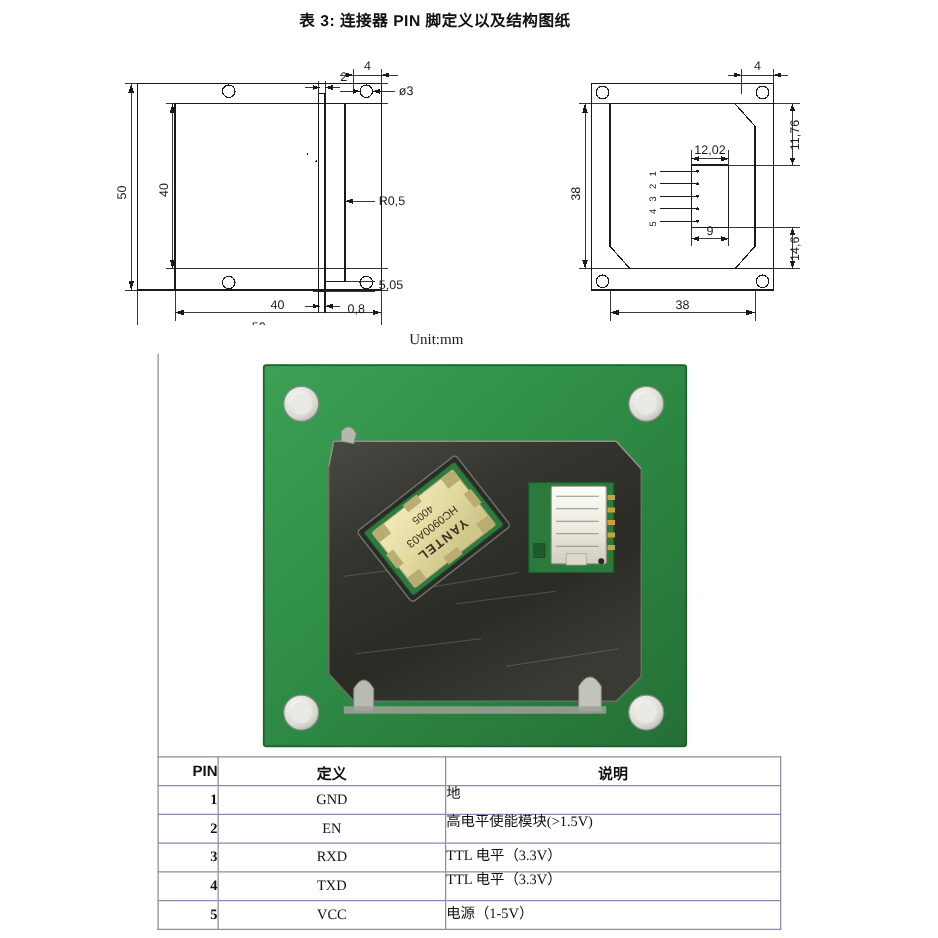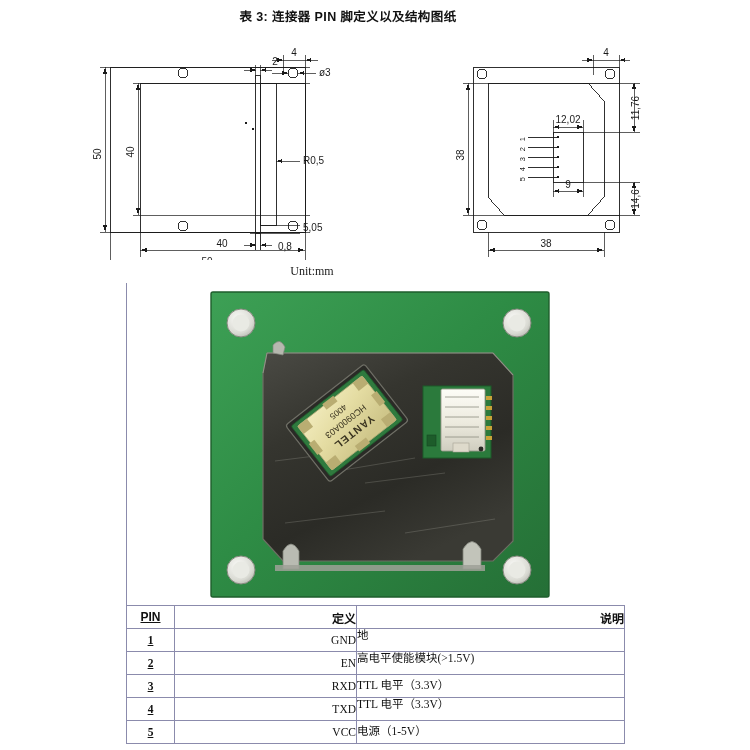--- a/index.html
+++ b/index.html
@@ -43,20 +43,21 @@
 
   .unit-label {
     position: absolute;
     top: 264px;
     left: 0;
     width: 624px;
     text-align: center;
     font-family: "Liberation Serif", "DejaVu Serif", serif;
     font-size: 12px;
     color: #1a1a1a;
+    padding-left: 37px;
   }
 
   
   .table-left-rule {
     position: absolute;
     left: 126px;
     top: 283px;
     width: 1px;
     height: 322px;
     background: #8b8bac;
@@ -93,26 +94,25 @@
   .col-pin   { width: 48px; }
   .col-def   { width: 182px; }
   .col-desc  { width: 268px; }
 
   .pin-table .hd {
     font-weight: bold;
     font-family: "Liberation Sans", "DejaVu Sans", sans-serif;
     font-size: 12px;
   }
   .cell-pin {
+    text-align: right;
+    font-weight: bold;
+  }
+  .cell-def {
     text-align: center;
-    font-weight: bold;
-    text-decoration: underline;
-  }
-  .cell-def {
-    text-align: right;
     padding-left: 10px;
   }
   .cell-desc {
     text-align: left;
     padding-left: 8px;
     position: relative;
   }
   
   .cell-desc .txt {
     position: relative;

